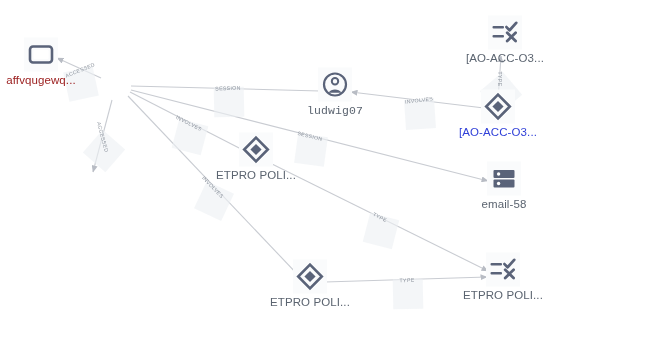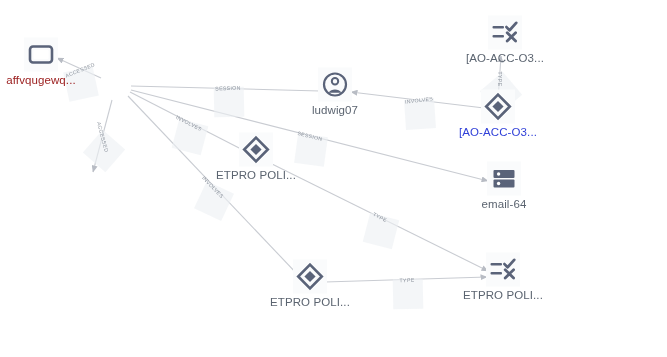--- a/index.html
+++ b/index.html
@@ -119,21 +119,21 @@
   <div id="node-layer" style="position:absolute;left:0;top:0;width:667px;height:357px;">
       <div class="node" style="left: 41px; top: 62px; transform: translate(0px, -50%); margin-left: -60px;">
         <div class="node-icon-wrap">
           <svg width="30" height="30" viewBox="0 0 30 30">
             <rect x="4" y="7" width="22" height="16" rx="3" ry="3" fill="none" stroke="#5a6379" stroke-width="2.6"></rect>
             <rect x="7.5" y="10.5" width="15" height="9" rx="1" ry="1" fill="#ffffff" stroke="none"></rect>
           </svg>
         </div>
         <div class="node-label url">affvqugewq...</div>
       </div>
-      <div class="node" style="left: 335px; top: 92px; transform: translate(0px, -50%); margin-left: -60px;">
+      <div class="node" style="left: 335px; top: 92px; transform: translate(0px, -50%); margin-left: -60px; font-family: Liberation Mono, monospace;">
         <div class="node-icon-wrap">
           <svg width="30" height="30" viewBox="0 0 30 30">
             <circle cx="15" cy="15" r="11" fill="none" stroke="#5a6379" stroke-width="2.2"></circle>
             <circle cx="15" cy="11.8" r="3.2" fill="none" stroke="#5a6379" stroke-width="2"></circle>
             <path d="M8.6 23.2 A7.4 6.4 0 0 1 21.4 23.2 Z" fill="#5a6379" stroke="none"></path>
           </svg>
         </div>
         <div class="node-label">ludwig07</div>
       </div>
       <div class="node" style="left: 256px; top: 157px; transform: translate(0px, -50%); margin-left: -60px;">
@@ -176,21 +176,21 @@
       </div>
       <div class="node" style="left: 504px; top: 186px; transform: translate(0px, -50%); margin-left: -60px;">
         <div class="node-icon-wrap">
           <svg width="30" height="30" viewBox="0 0 30 30">
             <rect x="4.5" y="6.5" width="21" height="8" rx="1" fill="#5a6379"></rect>
             <rect x="4.5" y="16" width="21" height="8" rx="1" fill="#5a6379"></rect>
             <circle cx="9.6" cy="10.5" r="1.7" fill="#ffffff"></circle>
             <circle cx="9.6" cy="20" r="1.7" fill="#ffffff"></circle>
           </svg>
         </div>
-        <div class="node-label">email-64</div>
+        <div class="node-label">email-58</div>
       </div>
       <div class="node" style="left: 503px; top: 277px; transform: translate(0px, -50%); margin-left: -60px;">
         <div class="node-icon-wrap">
           <svg width="30" height="30" viewBox="0 0 30 30">
             <rect x="2.5" y="8.4" width="11.5" height="2.7" rx="1" fill="#5a6379"></rect>
             <rect x="2.5" y="17.4" width="11.5" height="2.7" rx="1" fill="#5a6379"></rect>
             <path d="M16.5 9.6 L19.6 12.8 L26.2 5.4" fill="none" stroke="#5a6379" stroke-width="2.8" stroke-linecap="round" stroke-linejoin="round"></path>
             <path d="M17.2 15.2 L25.6 23.4 M25.6 15.2 L17.2 23.4" fill="none" stroke="#5a6379" stroke-width="2.8" stroke-linecap="round"></path>
           </svg>
         </div>

